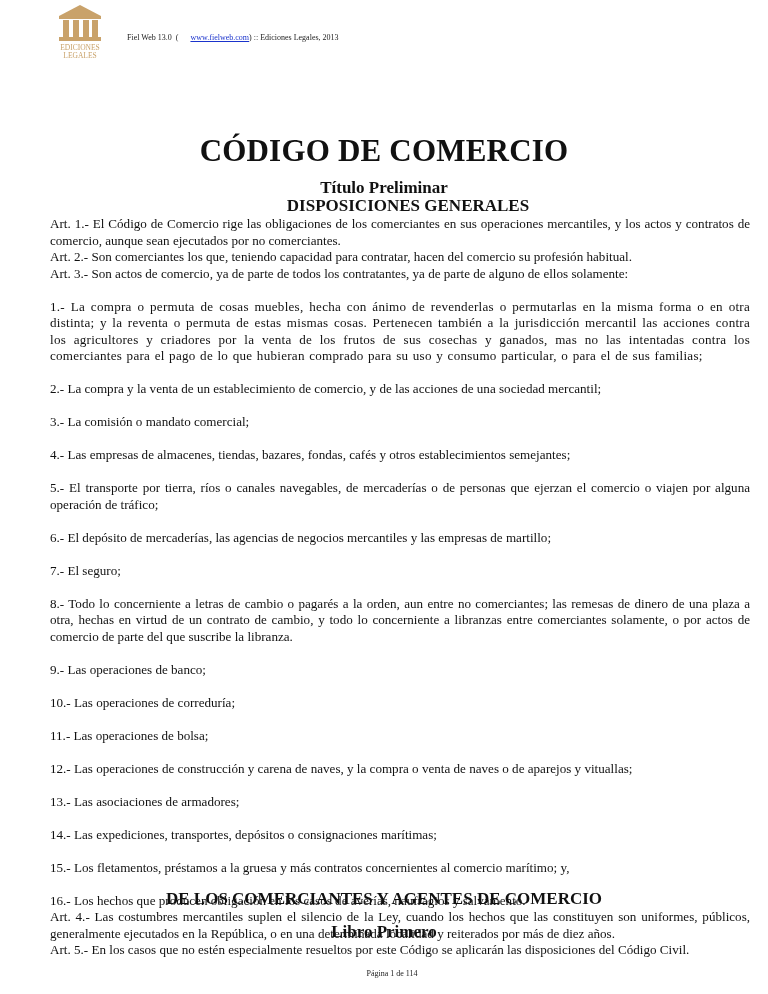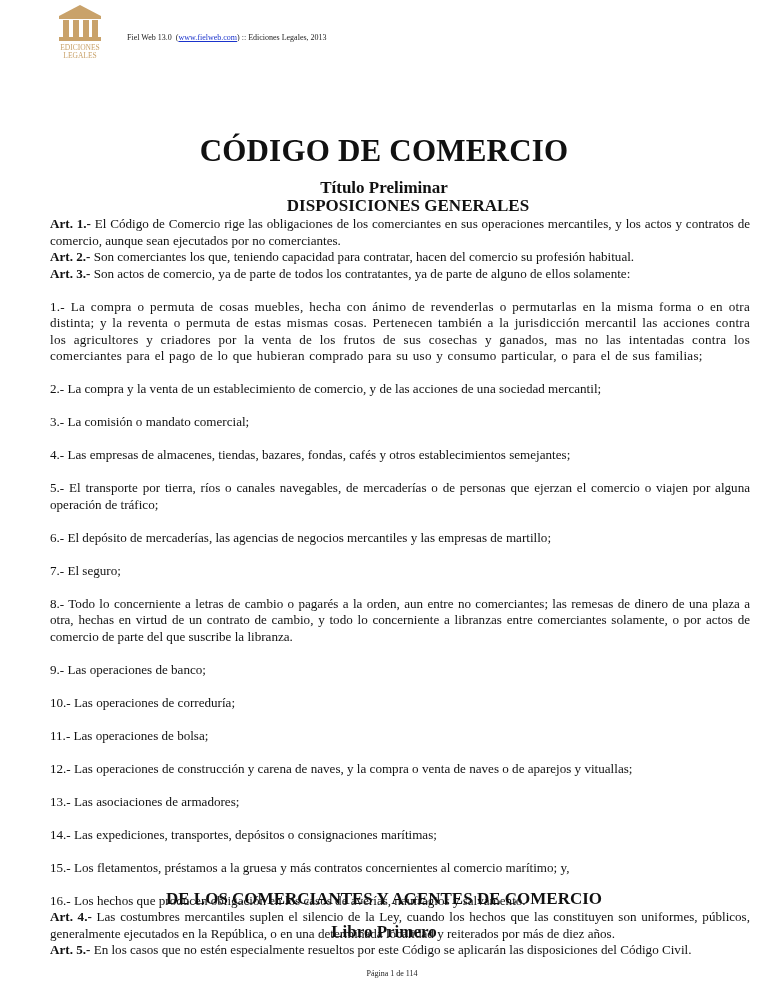--- a/index.html
+++ b/index.html
@@ -7,37 +7,37 @@
     width: 768px; height: 994px; position: relative; overflow: hidden;
     font-family: "Liberation Serif", "DejaVu Serif", serif;
     color: #111111;
   }
   .header { position: absolute; left: 0; top: 0; width: 768px; height: 70px; }
   .logo { position: absolute; left: 55px; top: 3px; width: 50px; height: 60px; }
   .header-text {
     position: absolute; left: 127px; top: 33px;
     font-size: 8px; color: #222;
   }
-  .header-text a { color: #1a33cc; text-decoration: underline; }
+  .header-text a { color: #1a33cc; text-decoration: underline; padding-left: 12px; }
 
   .main-title {
     position: absolute; left: 0; top: 133px; width: 768px; text-align: center;
     font-size: 31px; font-weight: bold; letter-spacing: 0.2px;
   }
   .sub-title {
     position: absolute; left: 0; width: 768px; text-align: center;
     font-weight: bold; font-size: 17px; line-height: 20px;
   }
   .content {
     position: absolute; left: 50px; top: 216px; width: 700px;
     font-size: 13.1px; line-height: 16.5px; text-align: justify;
   }
   .content p { margin: 0; }
   .content p.gap { margin-top: 16.5px; }
-  .content b { font-weight: bold; }
+  .content b { font-weight: normal; }
   .wide { letter-spacing: 0.25px; word-spacing: 1px; }
   .footer {
     position: absolute; left: 8px; top: 969px; width: 768px; text-align: center;
     font-size: 8px; color: #222;
   }
 </style>
 </head>
 <body>
 
 <div class="header">

